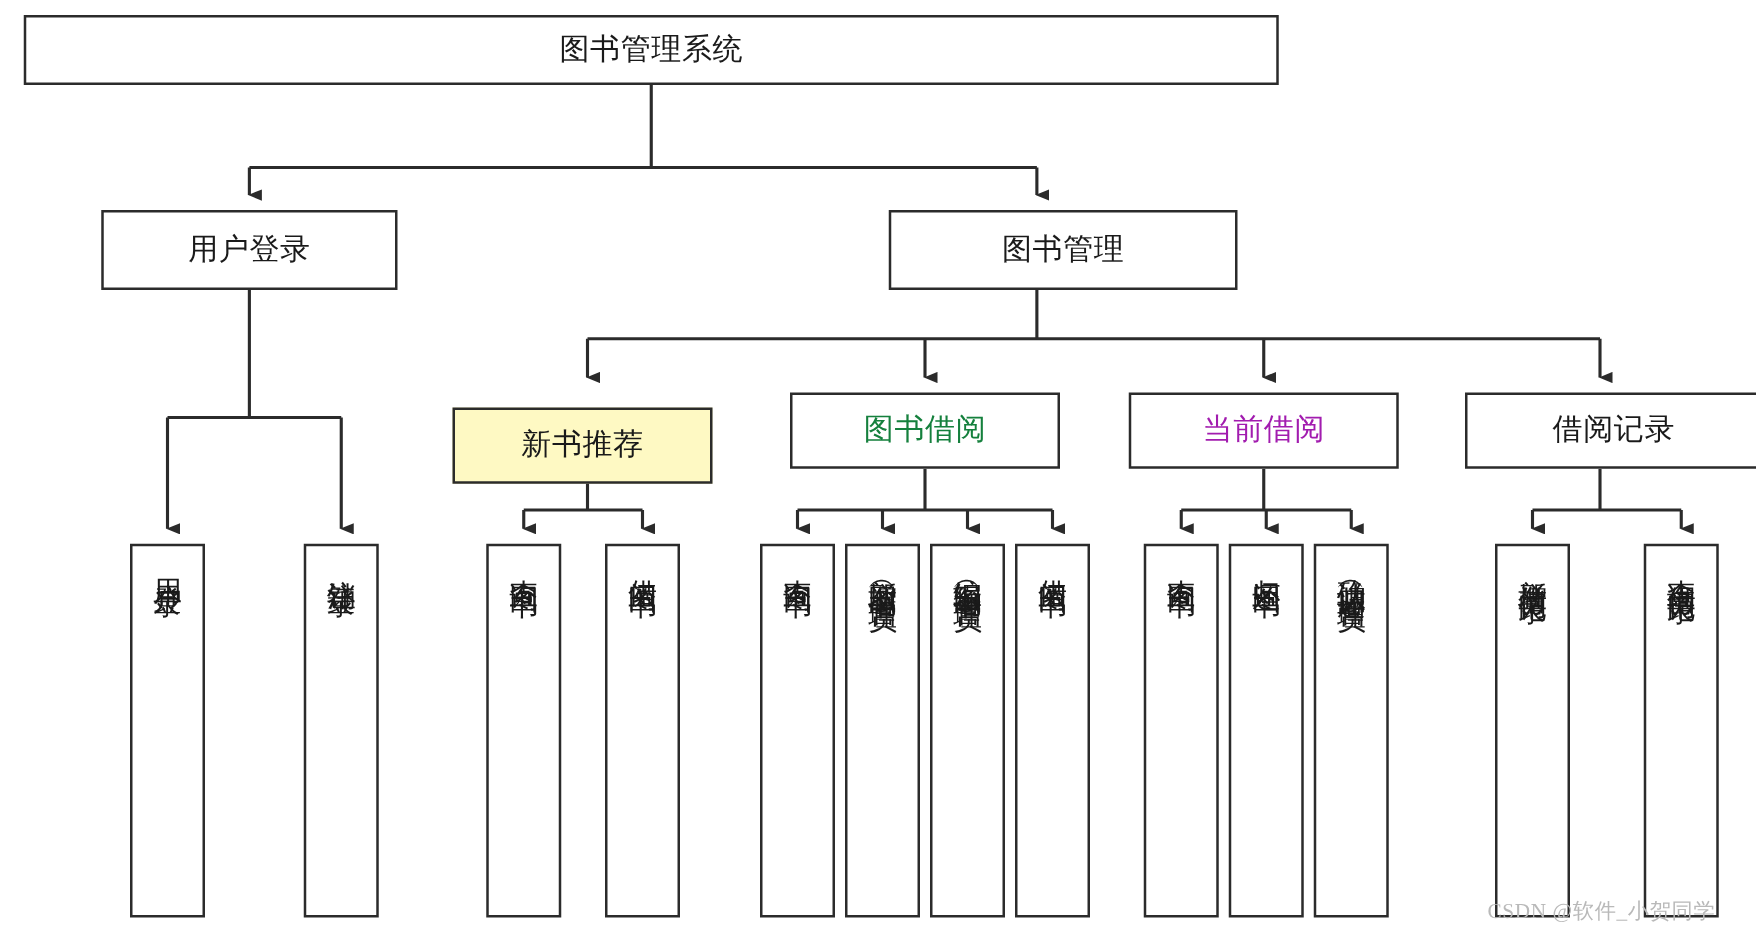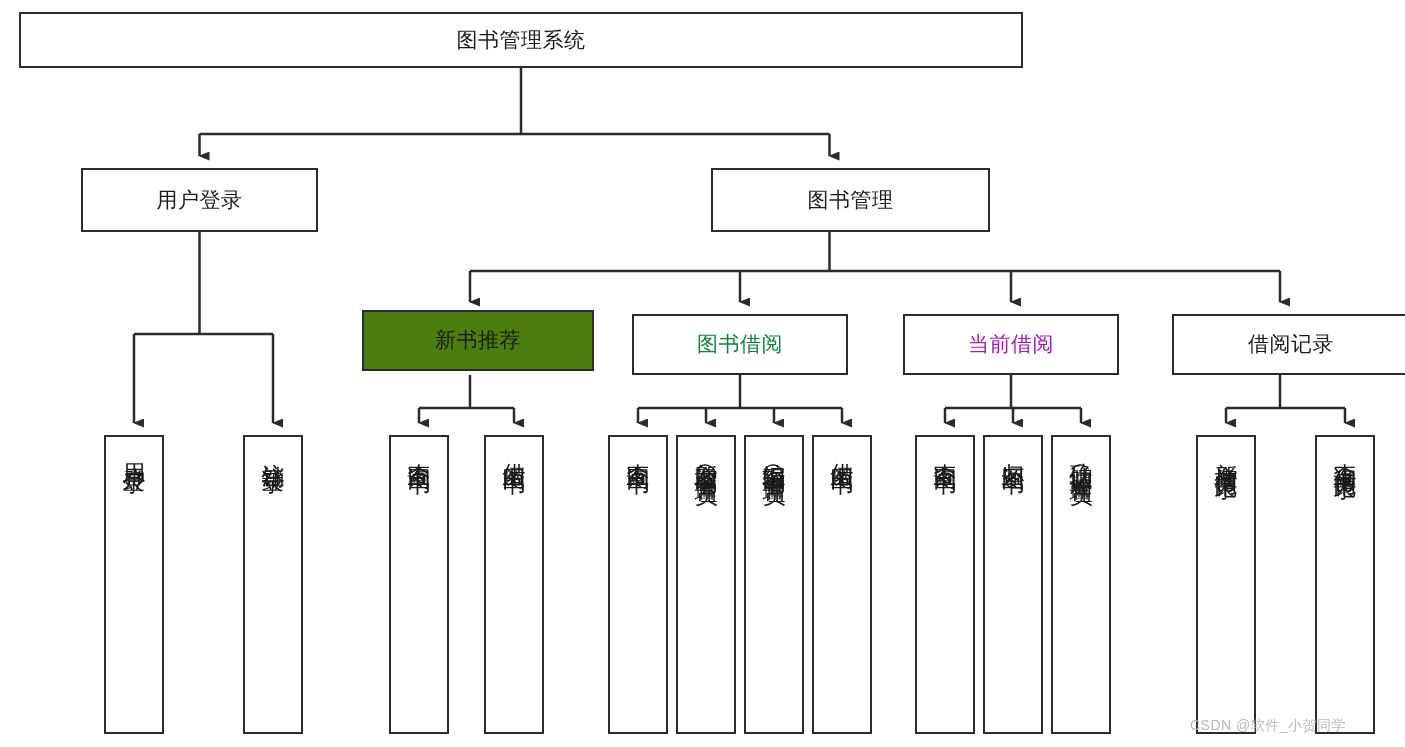--- a/index.html
+++ b/index.html
@@ -35,40 +35,41 @@
     color: #1a1a1a;
   }
   .node-label {
     display: block;
     text-align: center;
     line-height: 1.18;
     letter-spacing: 0.5px;
     white-space: pre;
   }
   .node.horizontal .node-label {
-    font-size: 21px;
+    font-size: 24px;
   }
   .node.vertical {
     align-items: flex-start;
     padding-top: 8px;
   }
   .node.vertical .node-label {
     writing-mode: vertical-rl;
     text-orientation: upright;
     font-size: 23px;
     letter-spacing: 3px;
     line-height: 1;
   }
   #watermark {
     position: absolute;
     color: #b9b9b9;
-    font-size: 14px;
+    font-size: 17px;
     white-space: pre;
     letter-spacing: 0.5px;
     pointer-events: none;
+    font-family: Liberation Serif, serif;
   }
 </style>
 </head>
 <body>
 
 <div id="diagram-root">
 
   <svg id="edges-layer" viewBox="0 0 1405 747" width="1405" height="747" xmlns="http://www.w3.org/2000/svg">
     <defs>
       <marker id="arrowhead" markerWidth="9" markerHeight="11" refX="4.5" refY="10" orient="auto" markerUnits="userSpaceOnUse">
@@ -115,21 +116,21 @@
   <div id="nodes-layer">
       <div class="node horizontal" style="left: 19px; top: 12px; width: 1004px; height: 56px; border-color: rgb(43, 43, 43); background: rgb(255, 255, 255);">
         <span class="node-label" style="color: rgb(26, 26, 26);">图书管理系统</span>
       </div>
       <div class="node horizontal" style="left: 81px; top: 168px; width: 237px; height: 64px; border-color: rgb(43, 43, 43); background: rgb(255, 255, 255);">
         <span class="node-label" style="color: rgb(26, 26, 26);">用户登录</span>
       </div>
       <div class="node horizontal" style="left: 711px; top: 168px; width: 279px; height: 64px; border-color: rgb(43, 43, 43); background: rgb(255, 255, 255);">
         <span class="node-label" style="color: rgb(26, 26, 26);">图书管理</span>
       </div>
-      <div class="node horizontal" style="left: 362px; top: 310px; width: 232px; height: 61px; border-color: rgb(43, 43, 43); background: #4d7c0f;">
+      <div class="node horizontal" style="left: 362px; top: 326px; width: 208px; height: 61px; border-color: rgb(43, 43, 43); background: #fef9c3;">
         <span class="node-label" style="color: rgb(26, 26, 26);">新书推荐</span>
       </div>
       <div class="node horizontal" style="left: 632px; top: 314px; width: 216px; height: 61px; border-color: rgb(43, 43, 43); background: rgb(255, 255, 255);">
         <span class="node-label" style="color: #15803d;">图书借阅</span>
       </div>
       <div class="node horizontal" style="left: 903px; top: 314px; width: 216px; height: 61px; border-color: rgb(43, 43, 43); background: rgb(255, 255, 255);">
         <span class="node-label" style="color: #a21caf;">当前借阅</span>
       </div>
       <div class="node horizontal" style="left: 1172px; top: 314px; width: 238px; height: 61px; border-color: rgb(43, 43, 43); background: rgb(255, 255, 255);">
         <span class="node-label" style="color: rgb(26, 26, 26);">借阅记录</span>

